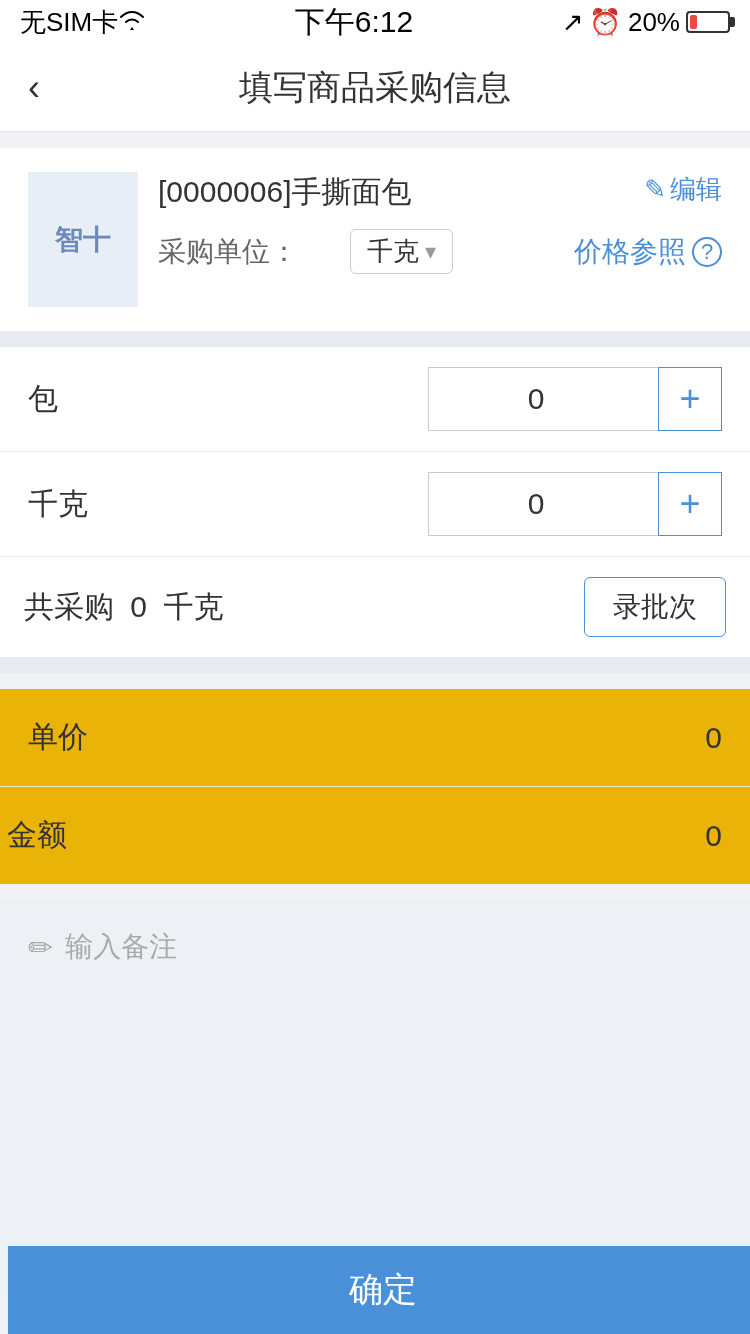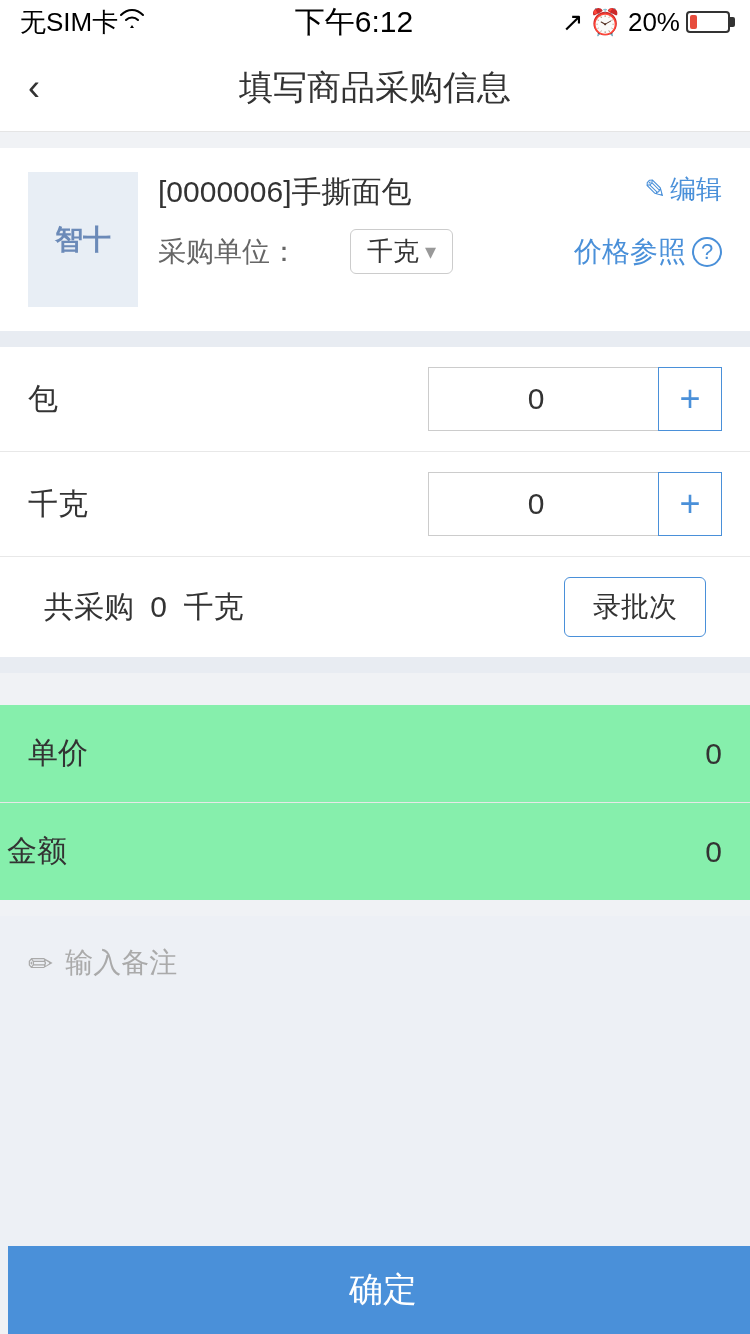--- a/index.html
+++ b/index.html
@@ -18,21 +18,21 @@
       width: 100%;
       height: 44px;
       background: #fff;
       display: flex;
       align-items: center;
       justify-content: space-between;
       padding: 0 20px;
       font-size: 26px;
       color: #000;
     }
-    .status-left { display: flex; gap: 0; }
+    .status-left { display: flex; align-items: center; gap: 0; }
     .status-center { font-size: 30px; font-weight: 500; }
     .status-right { display: flex; align-items: center; gap: 6px; font-size: 26px; }
     .battery {
       width: 44px;
       height: 22px;
       border: 2px solid #333;
       border-radius: 4px;
       position: relative;
       display: flex;
       align-items: center;
@@ -204,40 +204,40 @@
       justify-content: center;
       cursor: pointer;
     }
 
     
     .total-row {
       background: #fff;
       display: flex;
       align-items: center;
       justify-content: space-between;
-      padding: 20px 44px;
+      padding: 20px 24px;
     }
     .total-label {
       font-size: 30px;
       color: #333;
     }
     .batch-btn {
       border: 1px solid #4a90d9;
       border-radius: 6px;
       padding: 10px 28px;
       font-size: 28px;
       color: #333;
       background: #fff;
       cursor: pointer;
     }
 
     
     .price-section {
-      background: #86efac;
-      margin-top: 32px;
+      background: #eab308;
+      margin-top: 16px;
     }
     .info-row {
       display: flex;
       align-items: center;
       justify-content: space-between;
       padding: 28px 28px;
       border-bottom: 1px solid #e8e8e8;
     }
     .info-row:last-child { border-bottom: none; padding-left: 7px; }
     .info-label { font-size: 30px; color: #333; }

